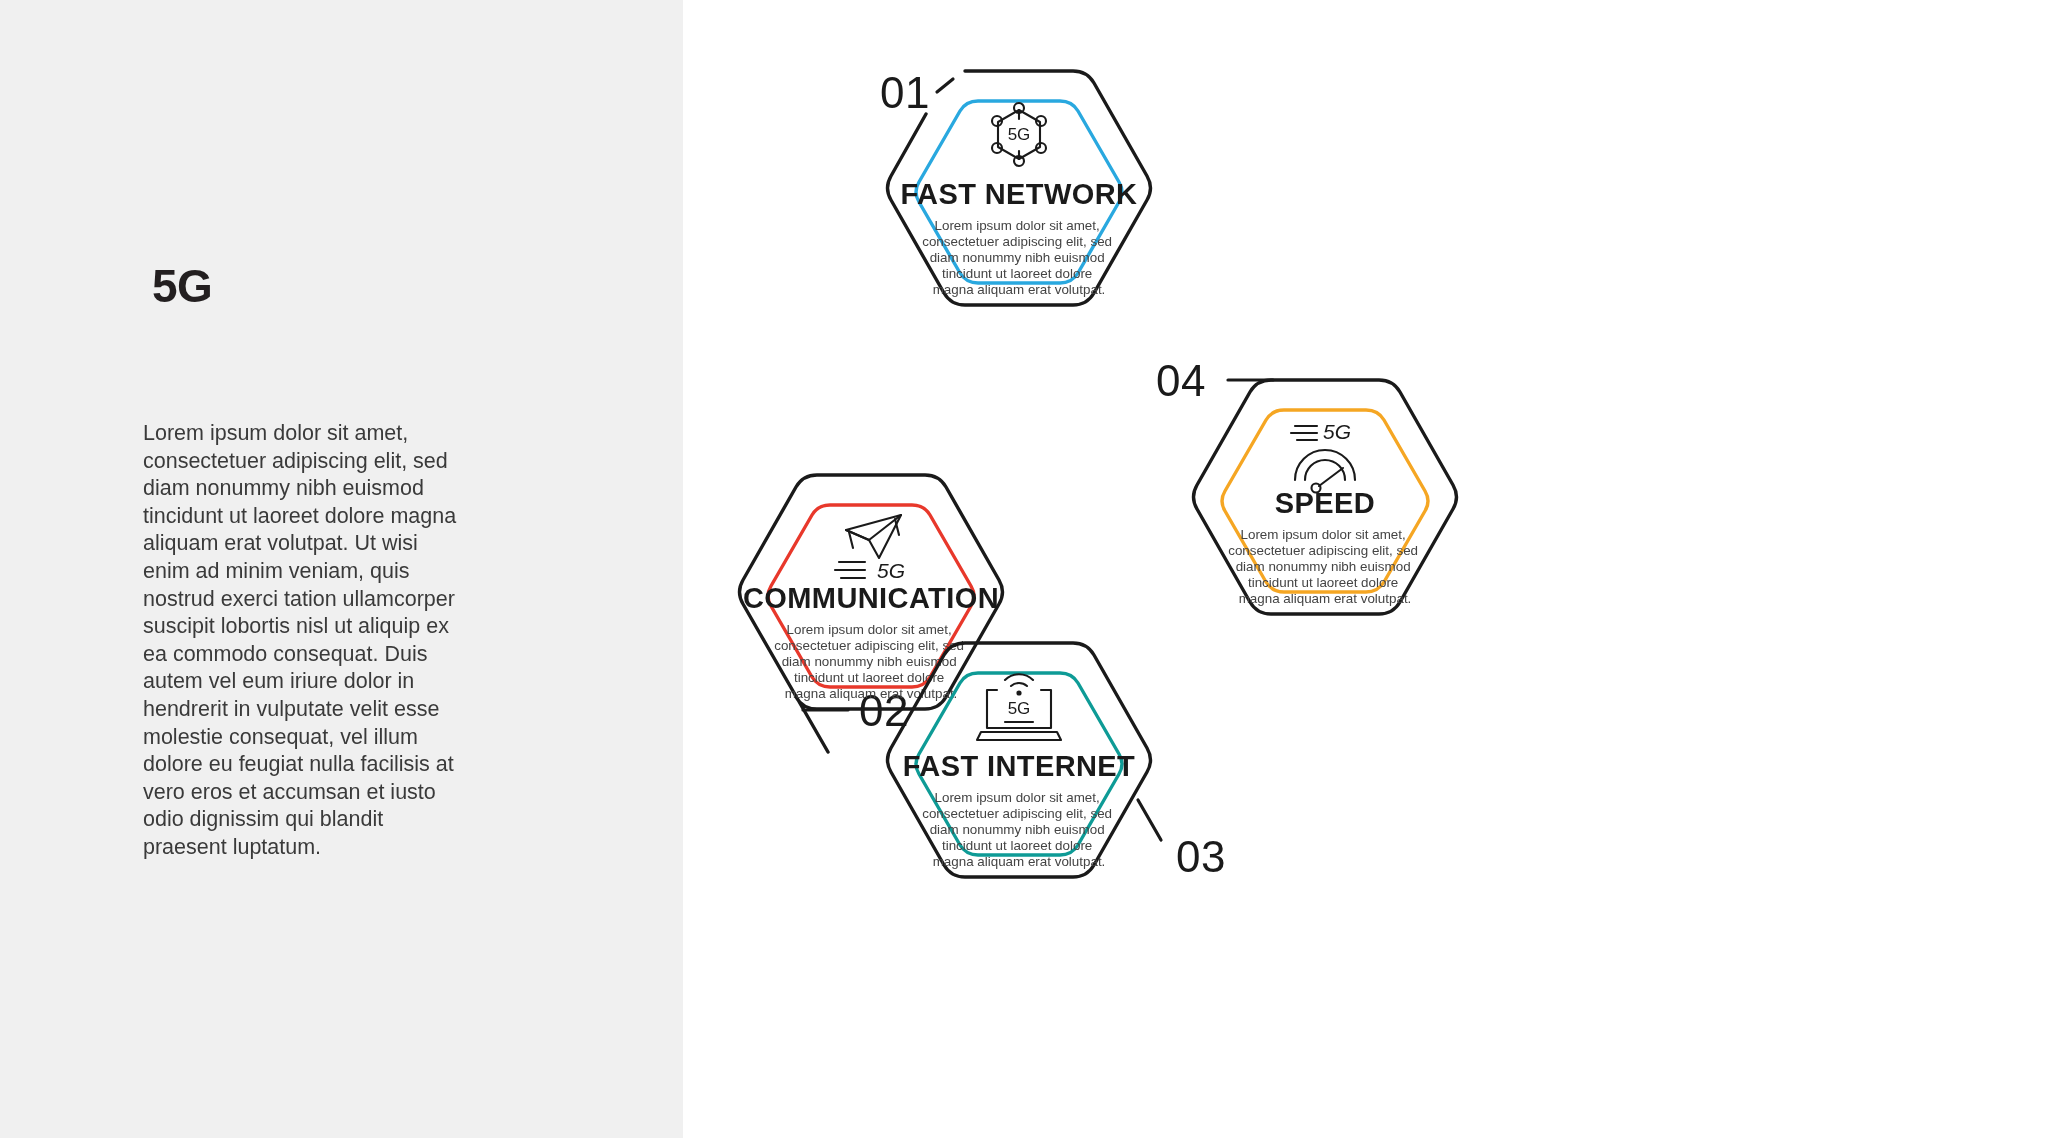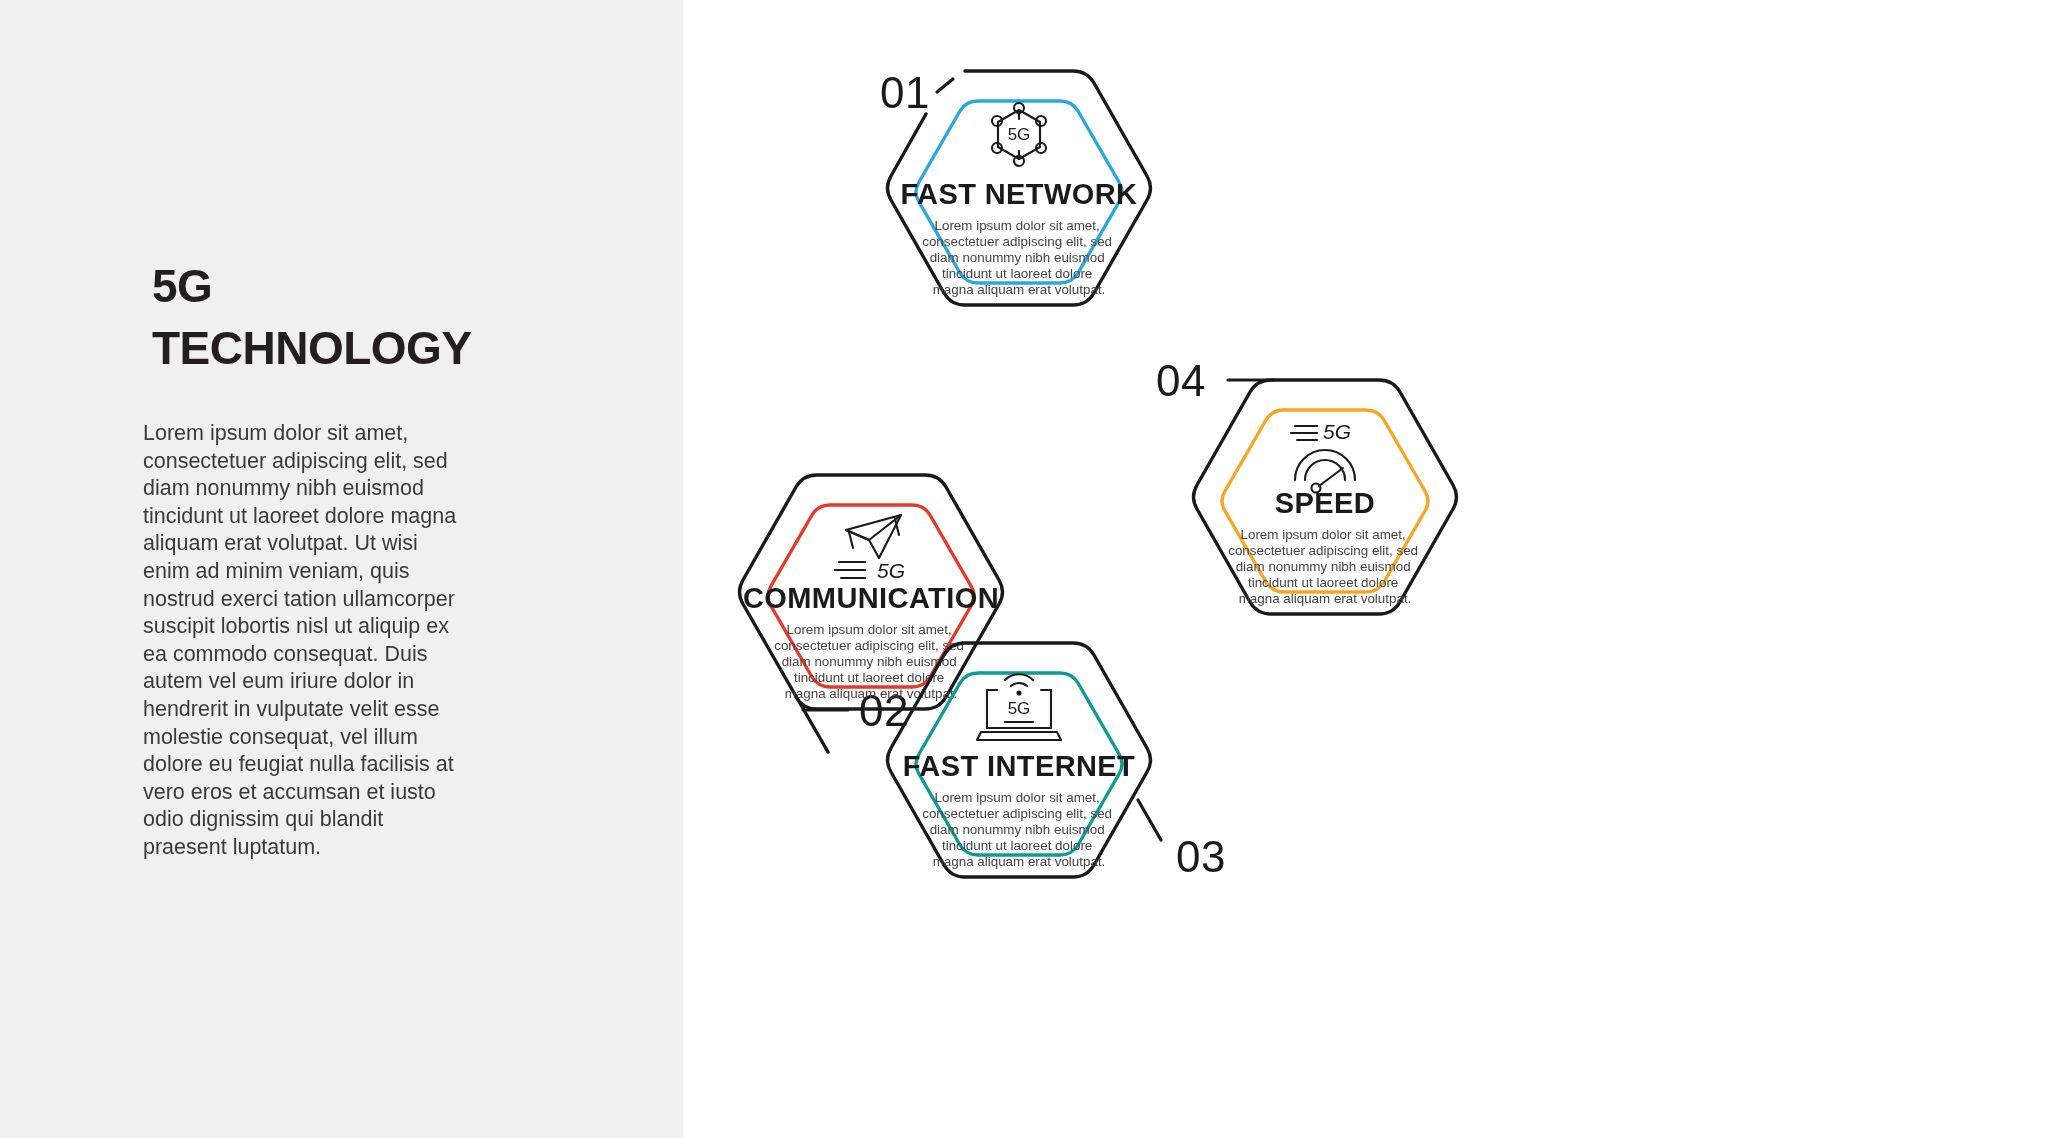--- a/index.html
+++ b/index.html
@@ -89,21 +89,20 @@
     fill:#1a1a1a;
     text-anchor:middle;
   }
 </style>
 </head>
 <body>
 
 <div id="left-panel" style="background: rgb(240, 240, 240);">
   <div id="title-block">
     <div class="title-line">5G</div>
-    <div class="title-line">TECHNOLOGY</div>
   </div>
   <p id="body-copy">Lorem ipsum dolor sit amet, consectetuer adipiscing elit, sed diam nonummy nibh euismod tincidunt ut laoreet dolore magna aliquam erat volutpat. Ut wisi enim ad minim veniam, quis nostrud exerci tation ullamcorper suscipit lobortis nisl ut aliquip ex ea commodo consequat. Duis autem vel eum iriure dolor in hendrerit in vulputate velit esse molestie consequat, vel illum dolore eu feugiat nulla facilisis at vero eros et accumsan et iusto odio dignissim qui blandit praesent luptatum.</p>
 </div>
 
 <div id="diagram">
 <svg width="1365" height="1138" viewBox="0 0 1365 1138" xmlns="http://www.w3.org/2000/svg">
 
   <g>
 
     <path class="connector" d="M 254 92 L 270 79"></path>

